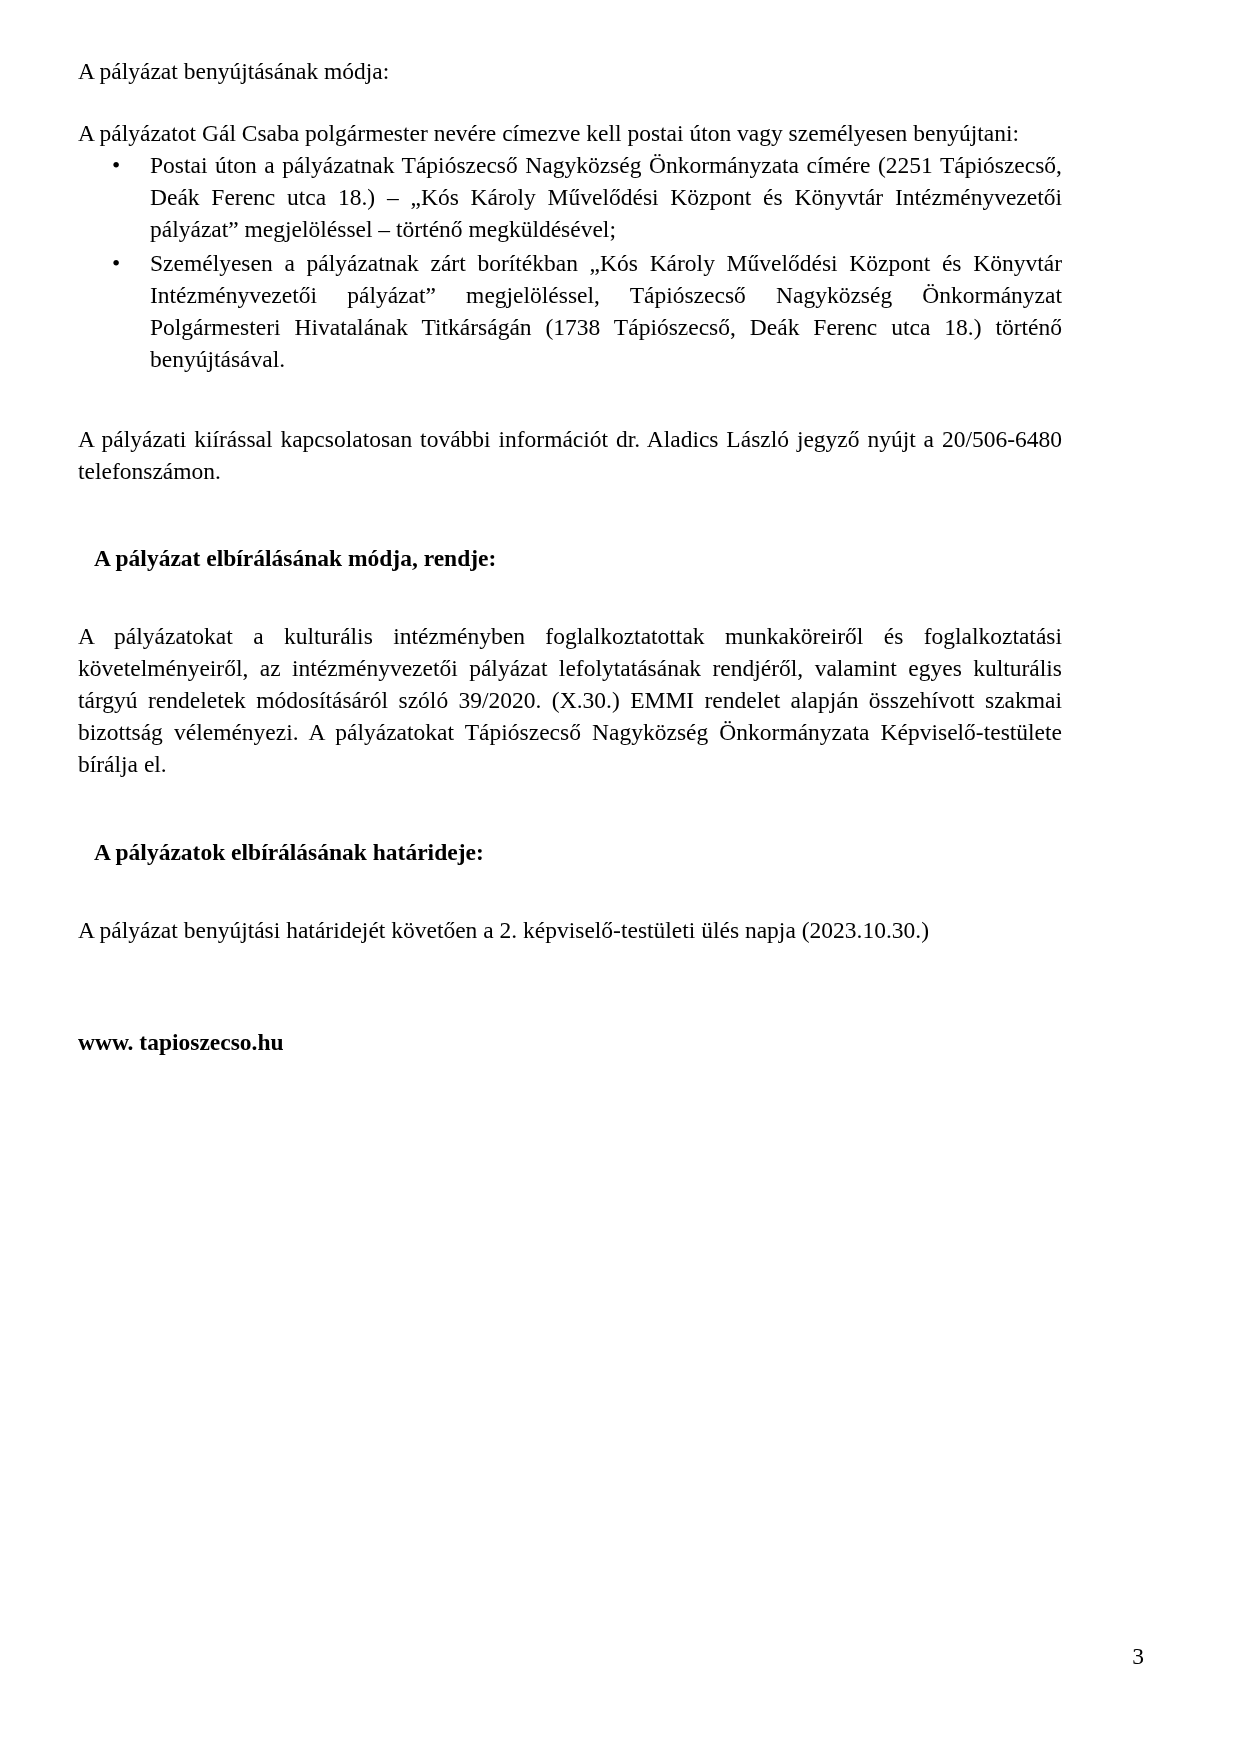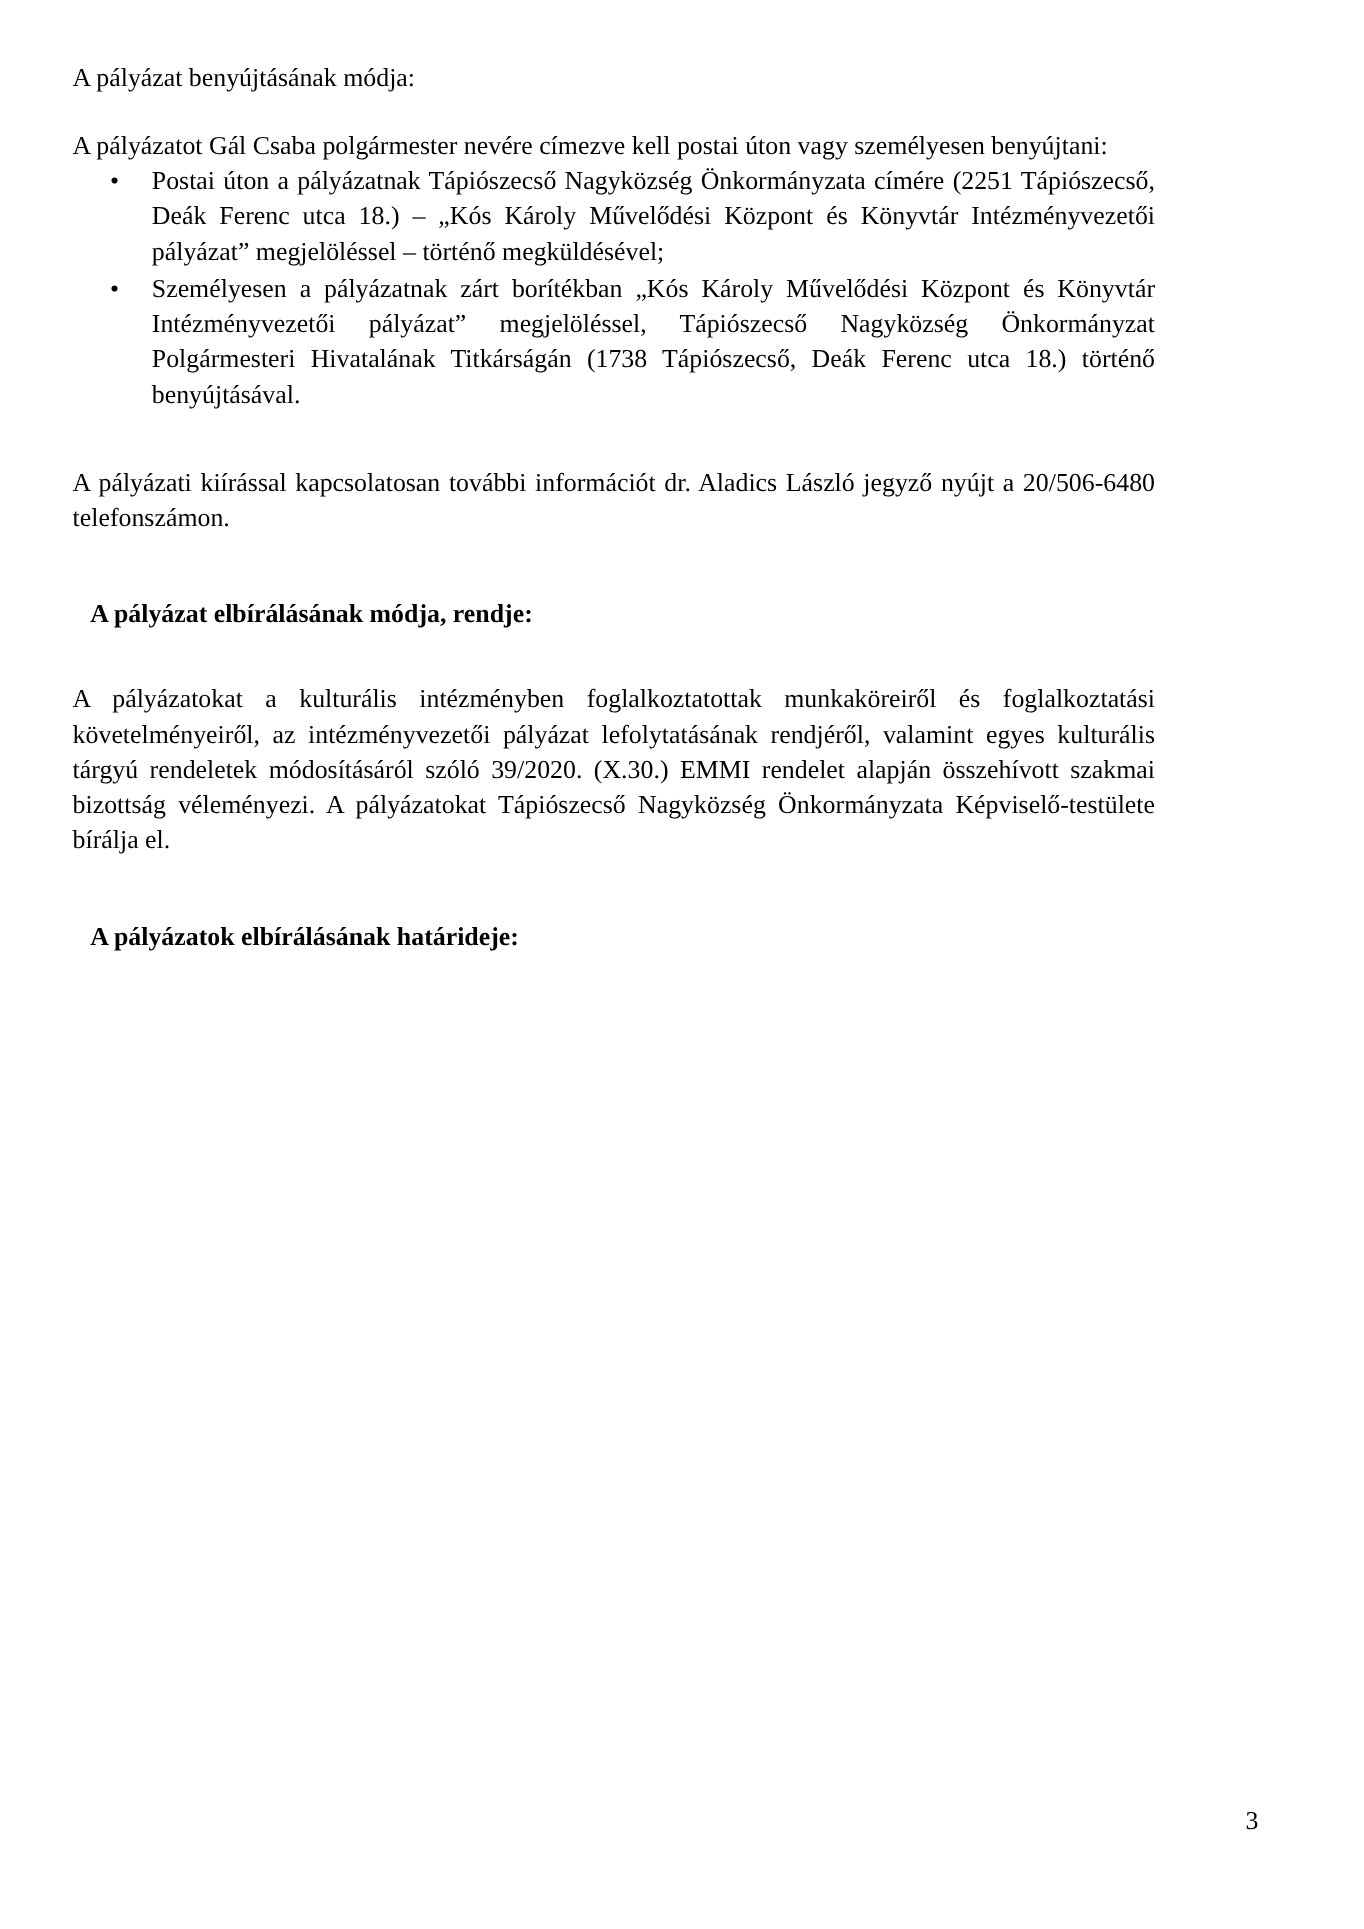--- a/index.html
+++ b/index.html
@@ -16,21 +16,21 @@
     position: relative;
     width: 1240px;
     height: 1754px;
     margin: 0 auto;
     background: #ffffff;
     box-sizing: border-box;
     overflow: hidden;
   }
   .content {
     position: absolute;
-    left: 66px;
+    left: 78px;
     top: 56px;
     width: 984px;
   }
   p {
     margin: 0;
     font-size: 23.5px;
     line-height: 1.36;
     text-align: justify;
     text-justify: inter-word;
     -webkit-hyphens: none;
@@ -121,23 +121,25 @@
     <div class="gap-md"></div>
 
     <p>A pályázatokat a kulturális intézményben foglalkoztatottak munkaköreiről és foglalkoztatási követelményeiről, az intézményvezetői pályázat lefolytatásának rendjéről, valamint egyes kulturális tárgyú rendeletek módosításáról szóló 39/2020. (X.30.) EMMI rendelet alapján összehívott szakmai bizottság véleményezi. A pályázatokat Tápiószecső Nagyközség Önkormányzata Képviselő-testülete bírálja el.</p>
 
     <div class="gap-lg"></div>
 
     <h2 class="section-heading">A pályázatok elbírálásának határideje:</h2>
 
     <div class="gap-md"></div>
 
+    <p class="lead">A pályázat benyújtási határidejét követően a 2. képviselő-testületi ülés napja (2023.10.30.)</p>
 
     <div class="gap-lg"></div>
 
 
     <div class="gap-lg"></div>
 
+    <p class="url-line">www. tapioszecso.hu</p>
 
   </div>
 
   <div class="page-number">3</div>
 </div>
 
 </body></html>

